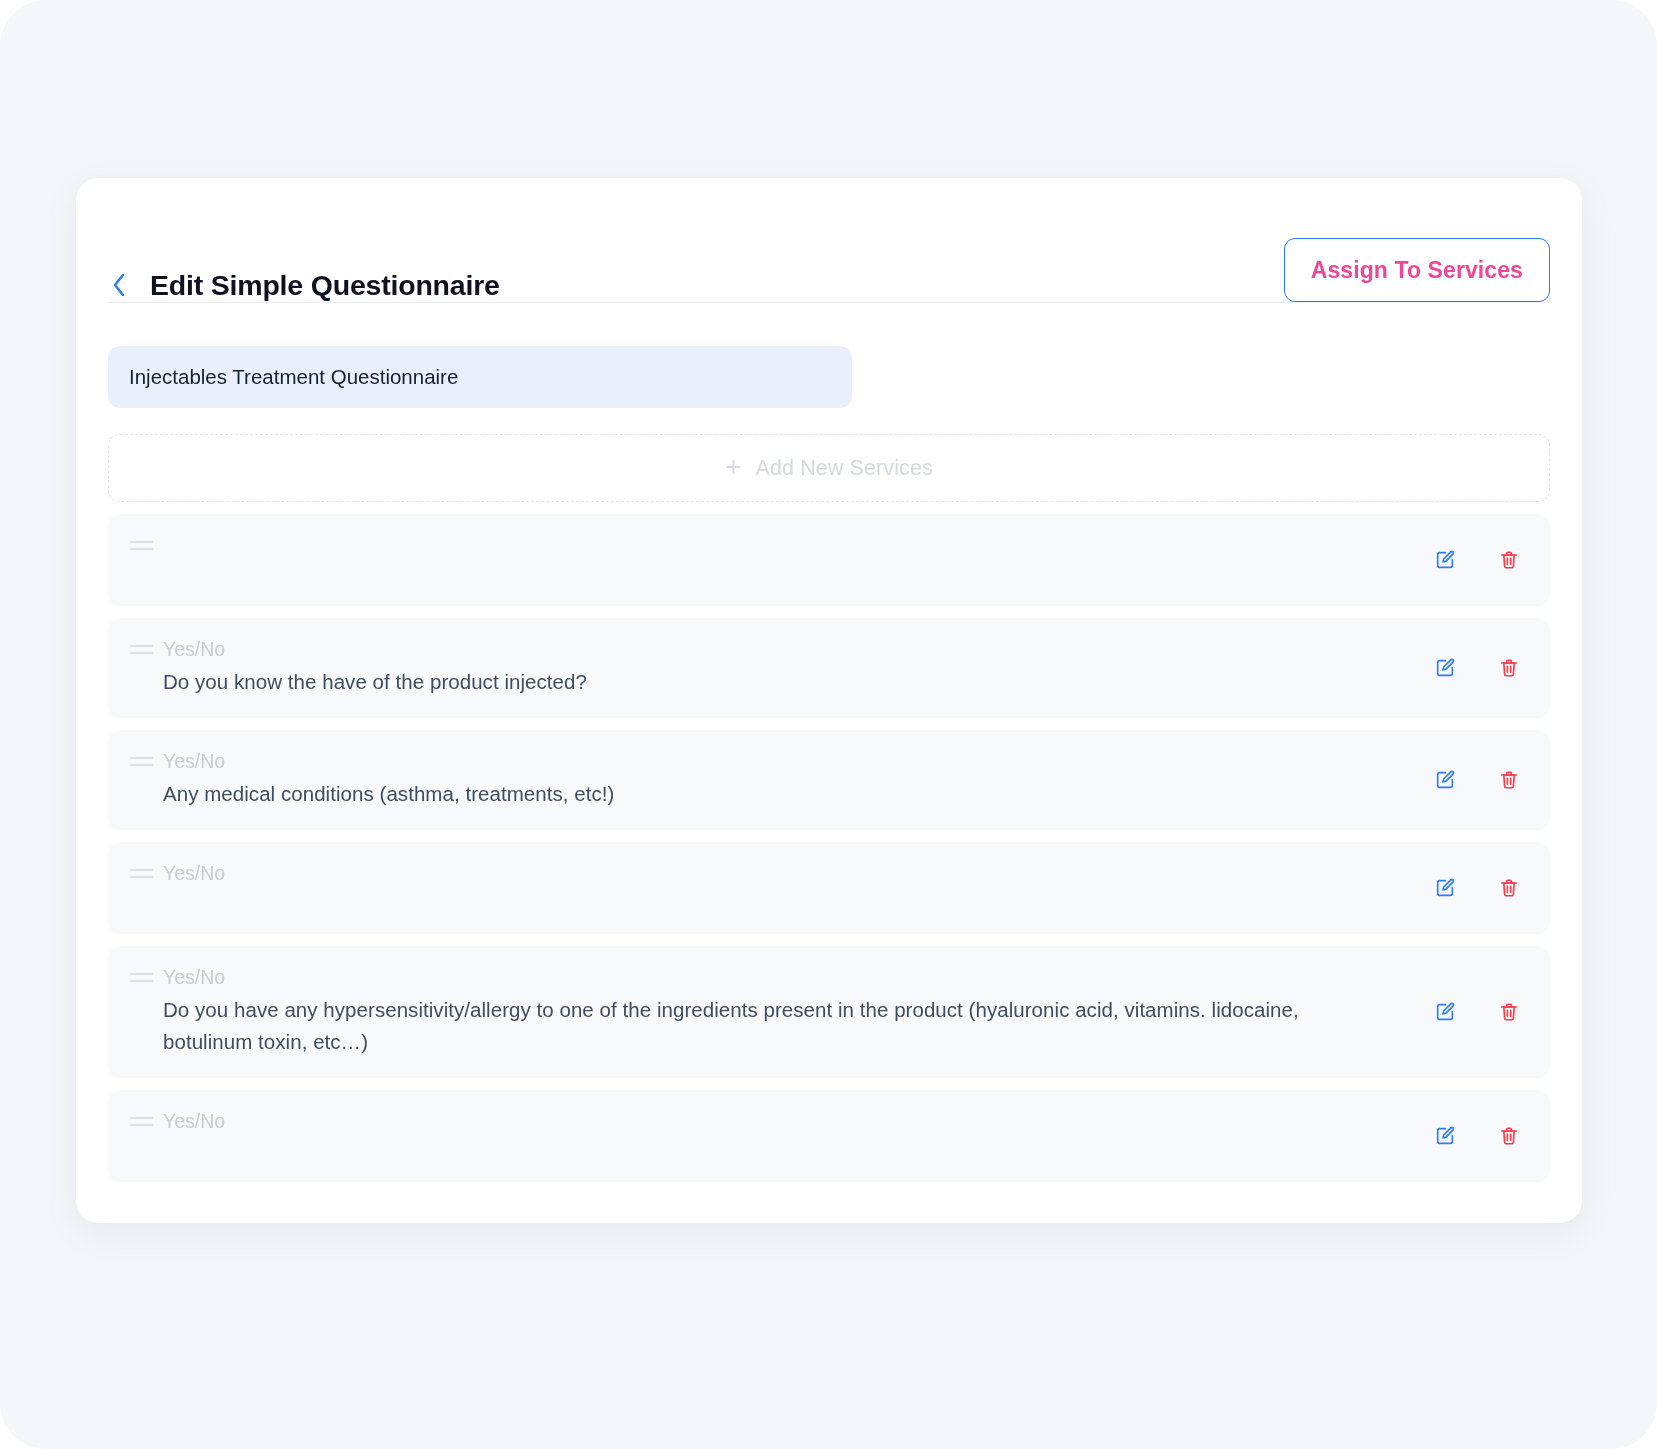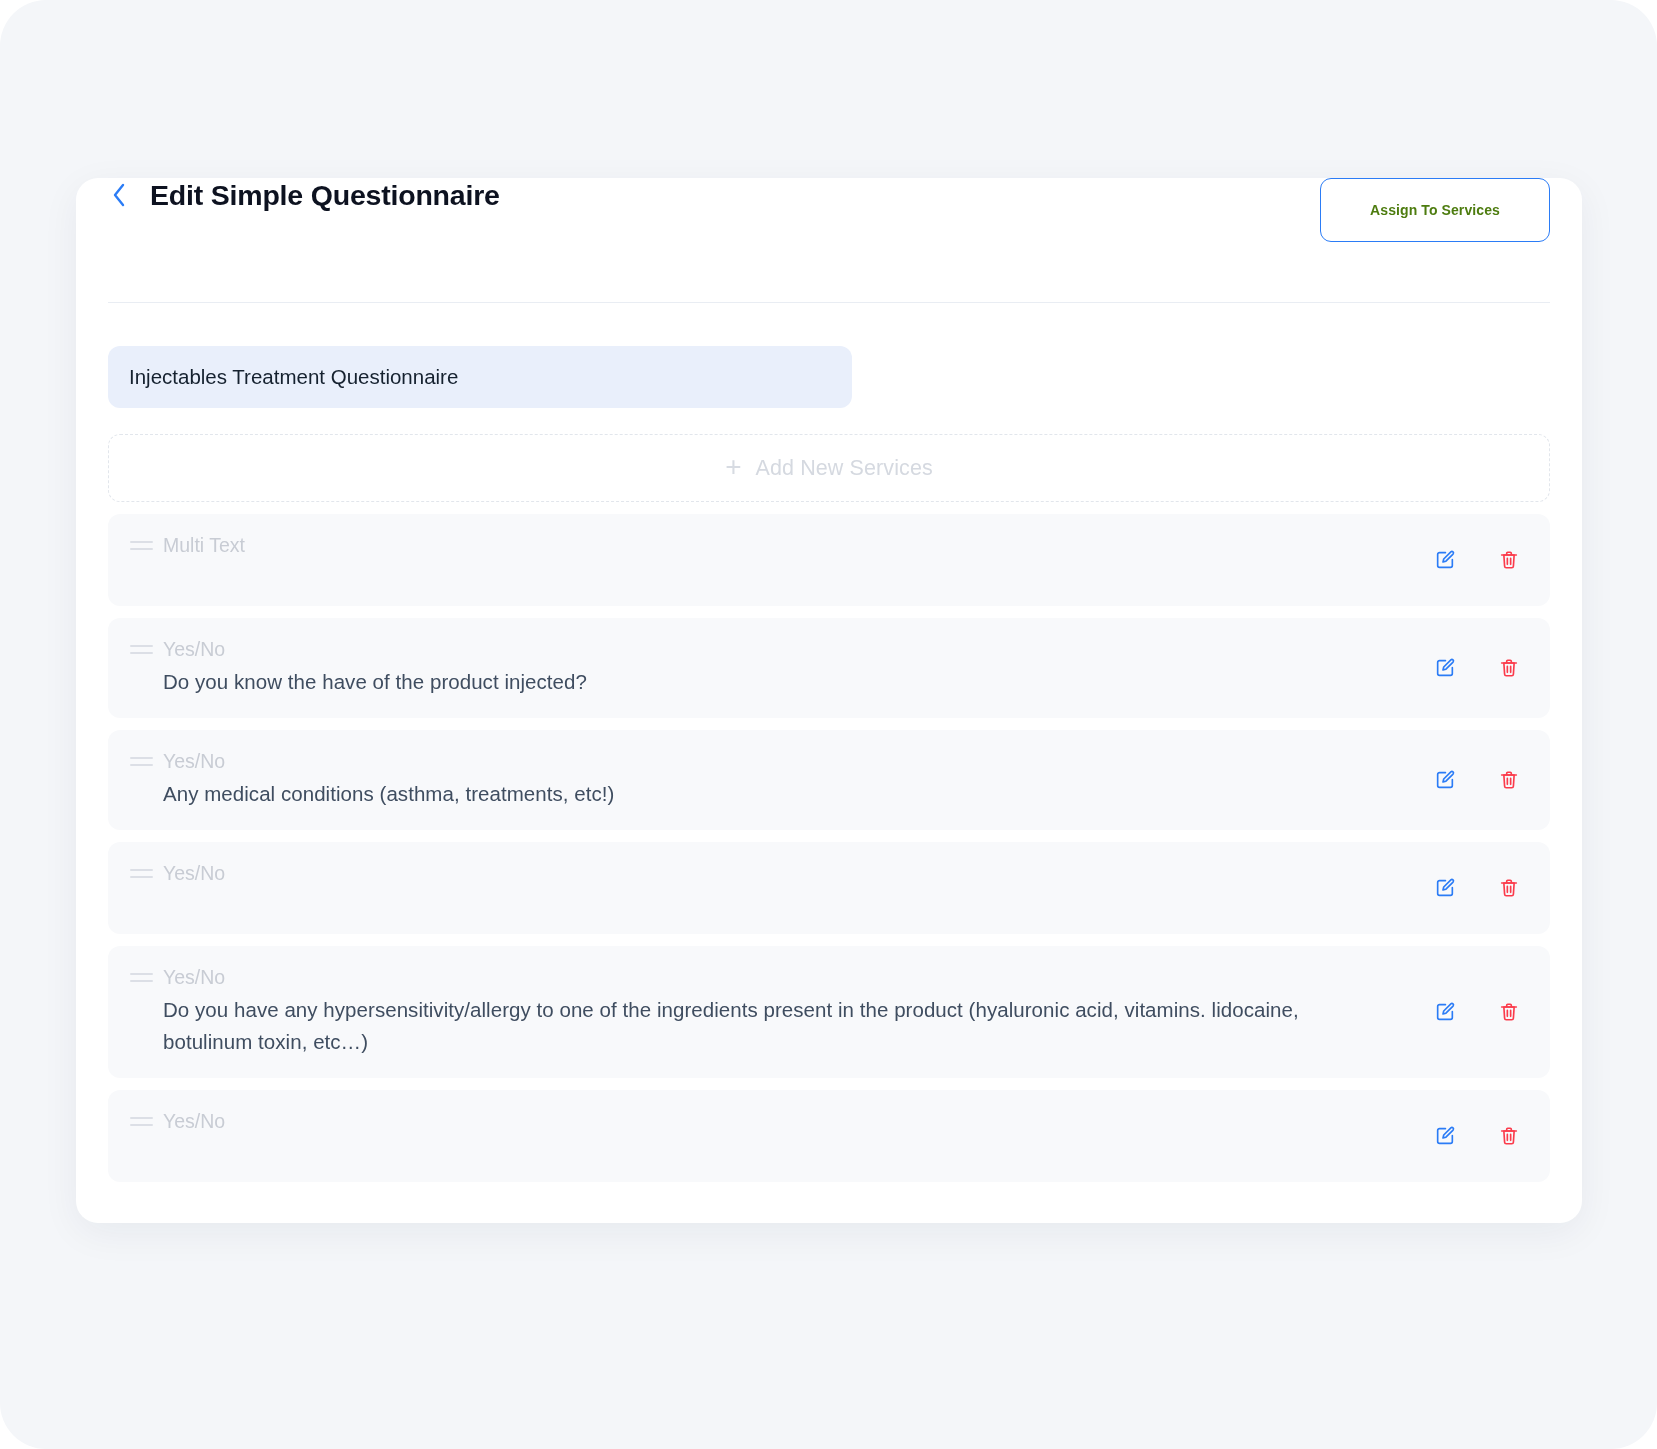--- a/index.html
+++ b/index.html
@@ -50,21 +50,21 @@
     height: 125px;
   }
 
   .header-inner {
     position: absolute;
     left: 32px;
     right: 32px;
     top: 0;
     height: 124px;
     display: flex;
-    align-items: flex-start;
+    align-items: flex-end;
     justify-content: space-between;
   }
 
   .header-left {
     display: flex;
     align-items: center;
     gap: 20px;
   }
 
   .back-icon {
@@ -80,24 +80,24 @@
   .page-title {
     font-size: 28.5px;
     font-weight: 700;
     letter-spacing: -0.2px;
     color: #0d1220;
     white-space: nowrap;
   }
 
   .assign-btn {
     border: 1.6px solid #2b7cf6;
-    color: #4d7c0f;
+    color: #ec4899;
     background: #ffffff;
     border-radius: 11px;
-    font-size: 14px;
+    font-size: 23px;
     font-weight: 700;
     letter-spacing: 0.1px;
     padding: 0 26px;
     height: 64px;
     min-width: 230px;
     display: inline-flex;
     align-items: center;
     justify-content: center;
     cursor: pointer;
     font-family: "Liberation Sans", sans-serif;
@@ -274,21 +274,20 @@
       </div>
 
       <div class="q-list">
 
         <div class="q-row">
           <div class="drag-handle">
               <span></span>
               <span></span>
             </div>
           <div class="q-content">
-            <div class="q-type">Multi Text</div>
           </div>
           <div class="q-actions">
             <button class="icon-btn icon-edit">
               <svg width="22" height="22" viewBox="0 0 24 24" fill="none" aria-hidden="true">
                 <path d="M12.5 4H6a2 2 0 0 0-2 2v12a2 2 0 0 0 2 2h12a2 2 0 0 0 2-2v-6.5" stroke="currentColor" stroke-width="1.8" stroke-linecap="round" stroke-linejoin="round"></path>
                 <path d="M18.4 3.1a1.7 1.7 0 0 1 2.4 2.4l-7.8 7.8-3.2.8.8-3.2 7.8-7.8Z" stroke="currentColor" stroke-width="1.8" stroke-linecap="round" stroke-linejoin="round"></path>
               </svg>
             </button>
             <button class="icon-btn icon-trash">
               <svg width="22" height="22" viewBox="0 0 24 24" fill="none" aria-hidden="true">

